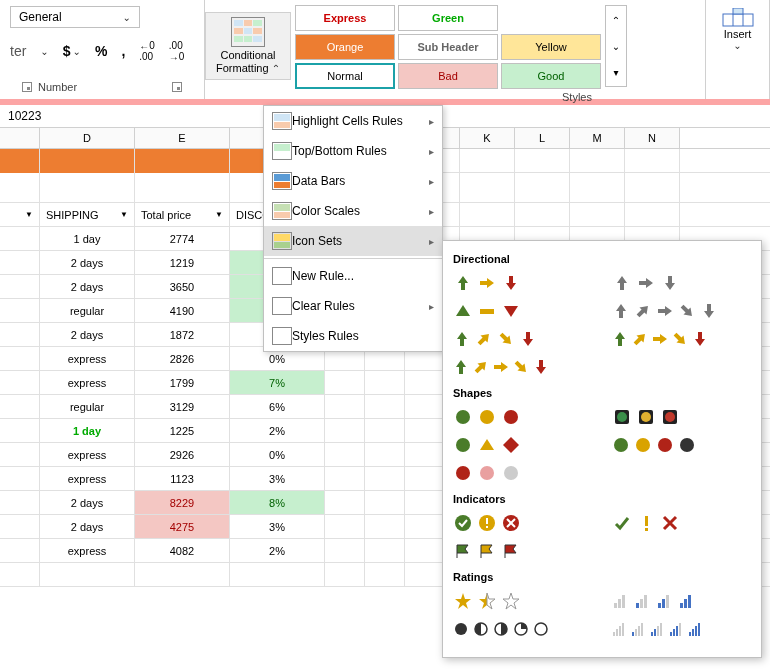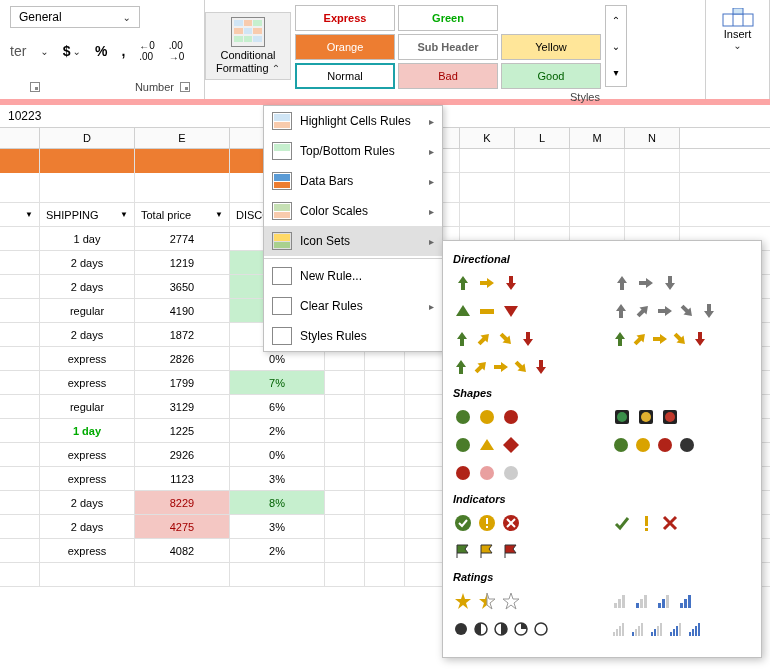--- a/index.html
+++ b/index.html
@@ -1,20 +1,20 @@
 <!DOCTYPE html>
 <html><head>
 <meta charset="utf-8">
 <style>
 * { margin: 0; padding: 0; box-sizing: border-box; font-family: Arial, sans-serif; }
 body { background: #fff; font-size: 12px; width: 770px; height: 672px; overflow: hidden; position: relative; }
 
 .ribbon { display: flex; border-bottom: 6px solid #fca5a5; height: 105px; }
 .ribbon-group { border-right: 1px solid #d0d0d0; padding: 4px 6px; display: flex; flex-direction: column; }
-.ribbon-group-bottom { font-size: 11px; color: #444; text-align: right; padding: 2px 16px; width: 100%; display: flex; justify-content: center; align-items: center; gap: 6px; margin-left: 8px; }
+.ribbon-group-bottom { font-size: 11px; color: #444; text-align: left; padding: 2px 16px; width: 100%; display: flex; justify-content: center; align-items: center; gap: 6px; }
 .dlg-icon { width: 10px; height: 10px; border: 1px solid #888; position: relative; }
 .dlg-icon::after { content: ''; position: absolute; right: 1px; bottom: 1px; width: 3px; height: 3px; background: #888; }
 
 .number-group { width: 205px; }
 .general-select { border: 1px solid #c0c0c0; padding: 3px 8px; display: flex; justify-content: space-between; align-items: center; width: 130px; margin-left: 4px; }
 .num-row2 { display: flex; align-items: center; gap: 14px; margin-top: 10px; padding: 0 4px; font-size: 14px; }
 .chev { font-size: 10px; color: #333; }
 .num-btn { display: flex; align-items: center; gap: 2px; }
 
 .styles-group { flex: 1; padding: 0; display: flex; flex-direction: column; }
@@ -60,30 +60,30 @@
 
 .table-hdr { background: #fff; font-weight: normal; display: flex; align-items: center; justify-content: space-between; padding: 0 4px 0 6px; }
 .filter-icon { width: 12px; height: 12px; display: flex; align-items: center; justify-content: center; font-size: 8px; }
 
 .green-cell { background: #c6efce; color: #006100; }
 .red-cell { background: #f4c7c3; color: #a30000; }
 .green-text { color: #0a0; font-weight: bold; }
 
 
 .cf-menu { position: absolute; left: 263px; top: 105px; width: 180px; background: #fff; border: 1px solid #c0c0c0; box-shadow: 2px 2px 6px rgba(0,0,0,0.2); z-index: 20; }
-.cf-menu-item { display: flex; align-items: center; padding: 6px 8px; gap: 8px; font-size: 12px; }
+.cf-menu-item { display: flex; align-items: center; padding: 6px 8px; font-size: 12px; }
 .cf-menu-item.hover { background: #e0e0e0; }
 .cf-menu-icon { width: 20px; height: 18px; border: 1px solid #888; display: flex; flex-direction: column; padding: 1px; gap: 1px; }
 .cf-menu-icon div { flex: 1; }
 .menu-arrow { margin-left: auto; font-size: 10px; color: #666; }
 .cf-menu-sep { height: 1px; background: #d0d0d0; margin: 2px 0; }
 
 
 .iconsets { position: absolute; left: 442px; top: 240px; width: 320px; background: #fff; border: 1px solid #c0c0c0; box-shadow: 2px 2px 8px rgba(0,0,0,0.25); z-index: 30; padding: 8px; }
-.iconsets h4 { font-size: 11px; font-weight: bold; margin: 4px 0 6px 2px; font-style: italic; }
+.iconsets h4 { font-size: 11px; font-weight: bold; margin: 4px 0 6px 2px; }
 .icon-grid { display: grid; grid-template-columns: 1fr 1fr; gap: 4px 16px; margin-bottom: 8px; }
 .icon-opt { display: flex; gap: 4px; align-items: center; padding: 2px; }
 .icon-opt svg { flex-shrink: 0; }
 
 .orange-band { background: #ed7d31; height: 24px; }
 .month-label { text-align: center; font-size: 13px; }
 
 </style>
 </head>
 <body>

